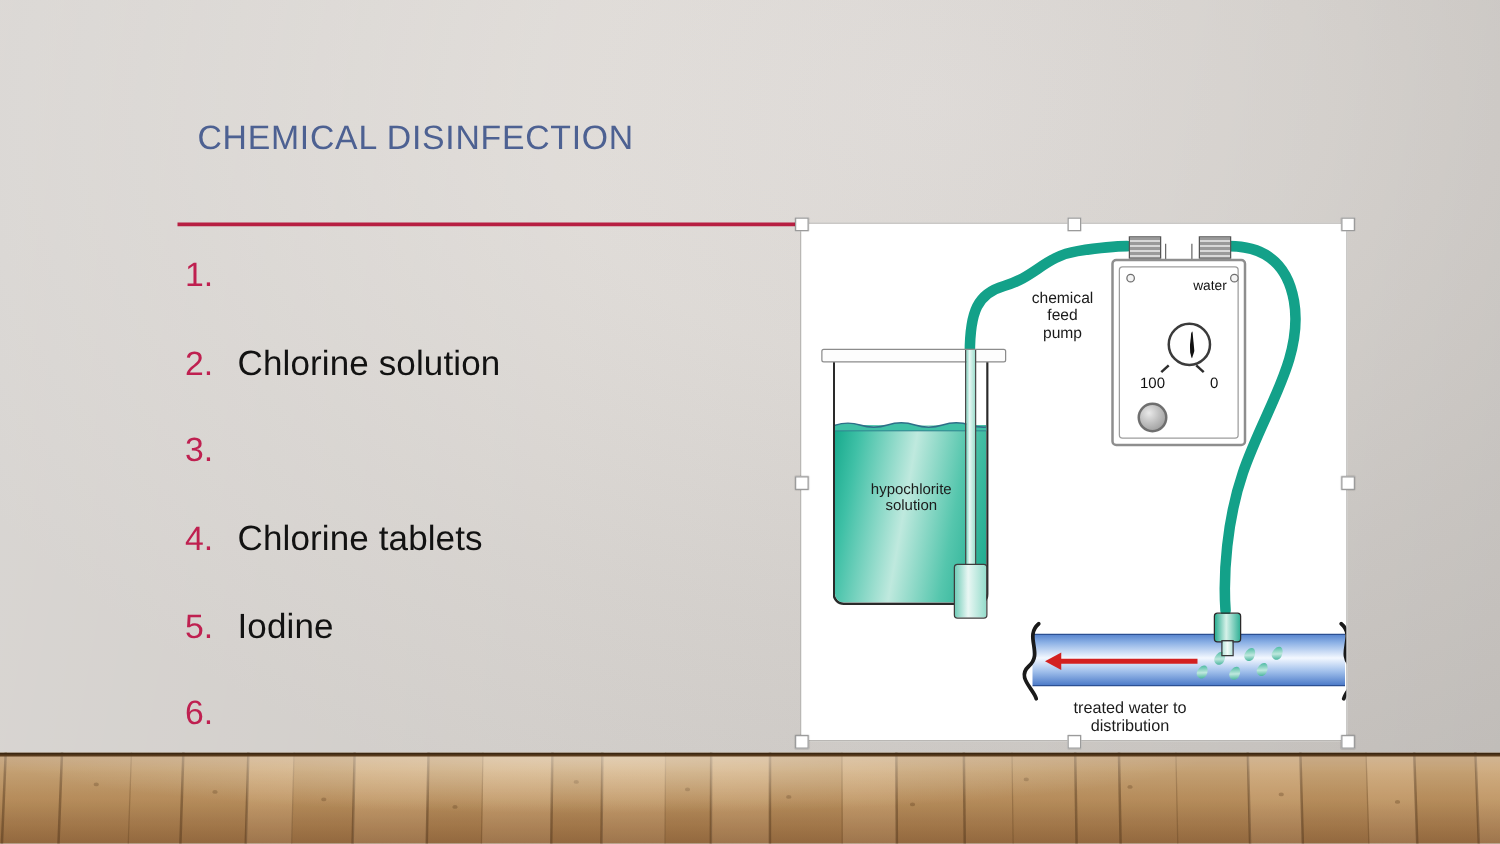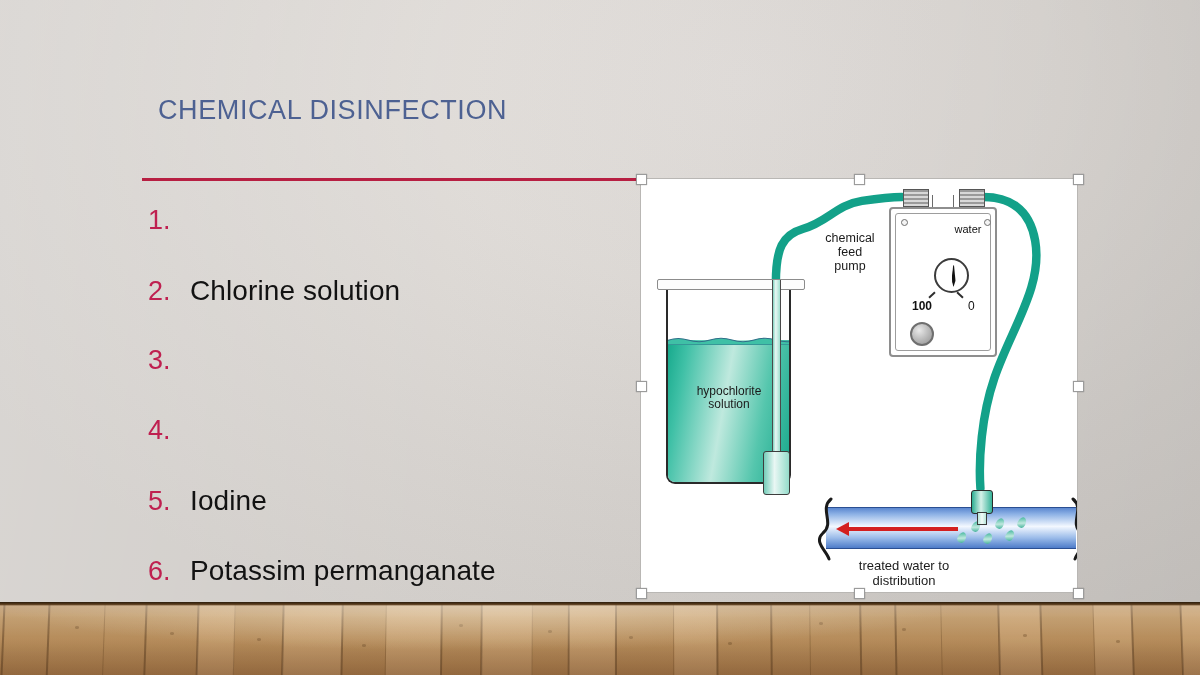--- a/index.html
+++ b/index.html
@@ -252,28 +252,28 @@
     </div>
     <div class="li">
       <span class="li-num">2.</span>
       <span class="li-text">Chlorine solution</span>
     </div>
     <div class="li">
       <span class="li-num">3.</span>
     </div>
     <div class="li">
       <span class="li-num">4.</span>
+      <span class="li-text">Chlorine tablets</span>
     </div>
     <div class="li">
       <span class="li-num">5.</span>
       <span class="li-text">Iodine</span>
     </div>
     <div class="li">
       <span class="li-num">6.</span>
-      <span class="li-text">Potassim permanganate</span>
     </div>
   </div>
 
   <div id="picture">
     <div id="pic-canvas">
 
       <svg id="tube" viewBox="0 0 438 415">
         <path d="M135.5 104 C 135.5 70, 142 56, 163 50 C 188 43, 196 26, 222 22 C 245 18.5, 252 18, 262 18" fill="none" stroke="#13a189" stroke-width="8.5" stroke-linecap="round"></path>
         <path d="M344 18 C 368 18, 390 28, 396 62 C 404 108, 372 150, 355 200 C 342 238, 339 282, 341 311" fill="none" stroke="#13a189" stroke-width="8.5" stroke-linecap="round"></path>
       </svg>
@@ -299,21 +299,21 @@
         <div id="pump-inner">
           <div class="led" style="left:5px;top:5px;"></div>
           <div class="led" style="left:88px;top:5px;"></div>
           <div id="fault-label">water</div>
 
           <div id="dial">
             <div id="needle"></div>
           </div>
           <div class="tick" style="left:32px;top:80px;transform:rotate(-42deg);"></div>
           <div class="tick" style="left:60px;top:80px;transform:rotate(42deg);"></div>
-          <div class="dial-num" style="left:16px;top:85px;font-weight:bold;">100</div>
+          <div class="dial-num" style="left:16px;top:85px;">100</div>
           <div class="dial-num" style="left:72px;top:85px;">0</div>
 
           <div id="pump-button"></div>
         </div>
       </div>
       <div class="dlabel" style="left:170px;top:52px;width:78px;font-size:12.5px;">chemical
 feed
 pump</div>
 
       <div id="pipe">

